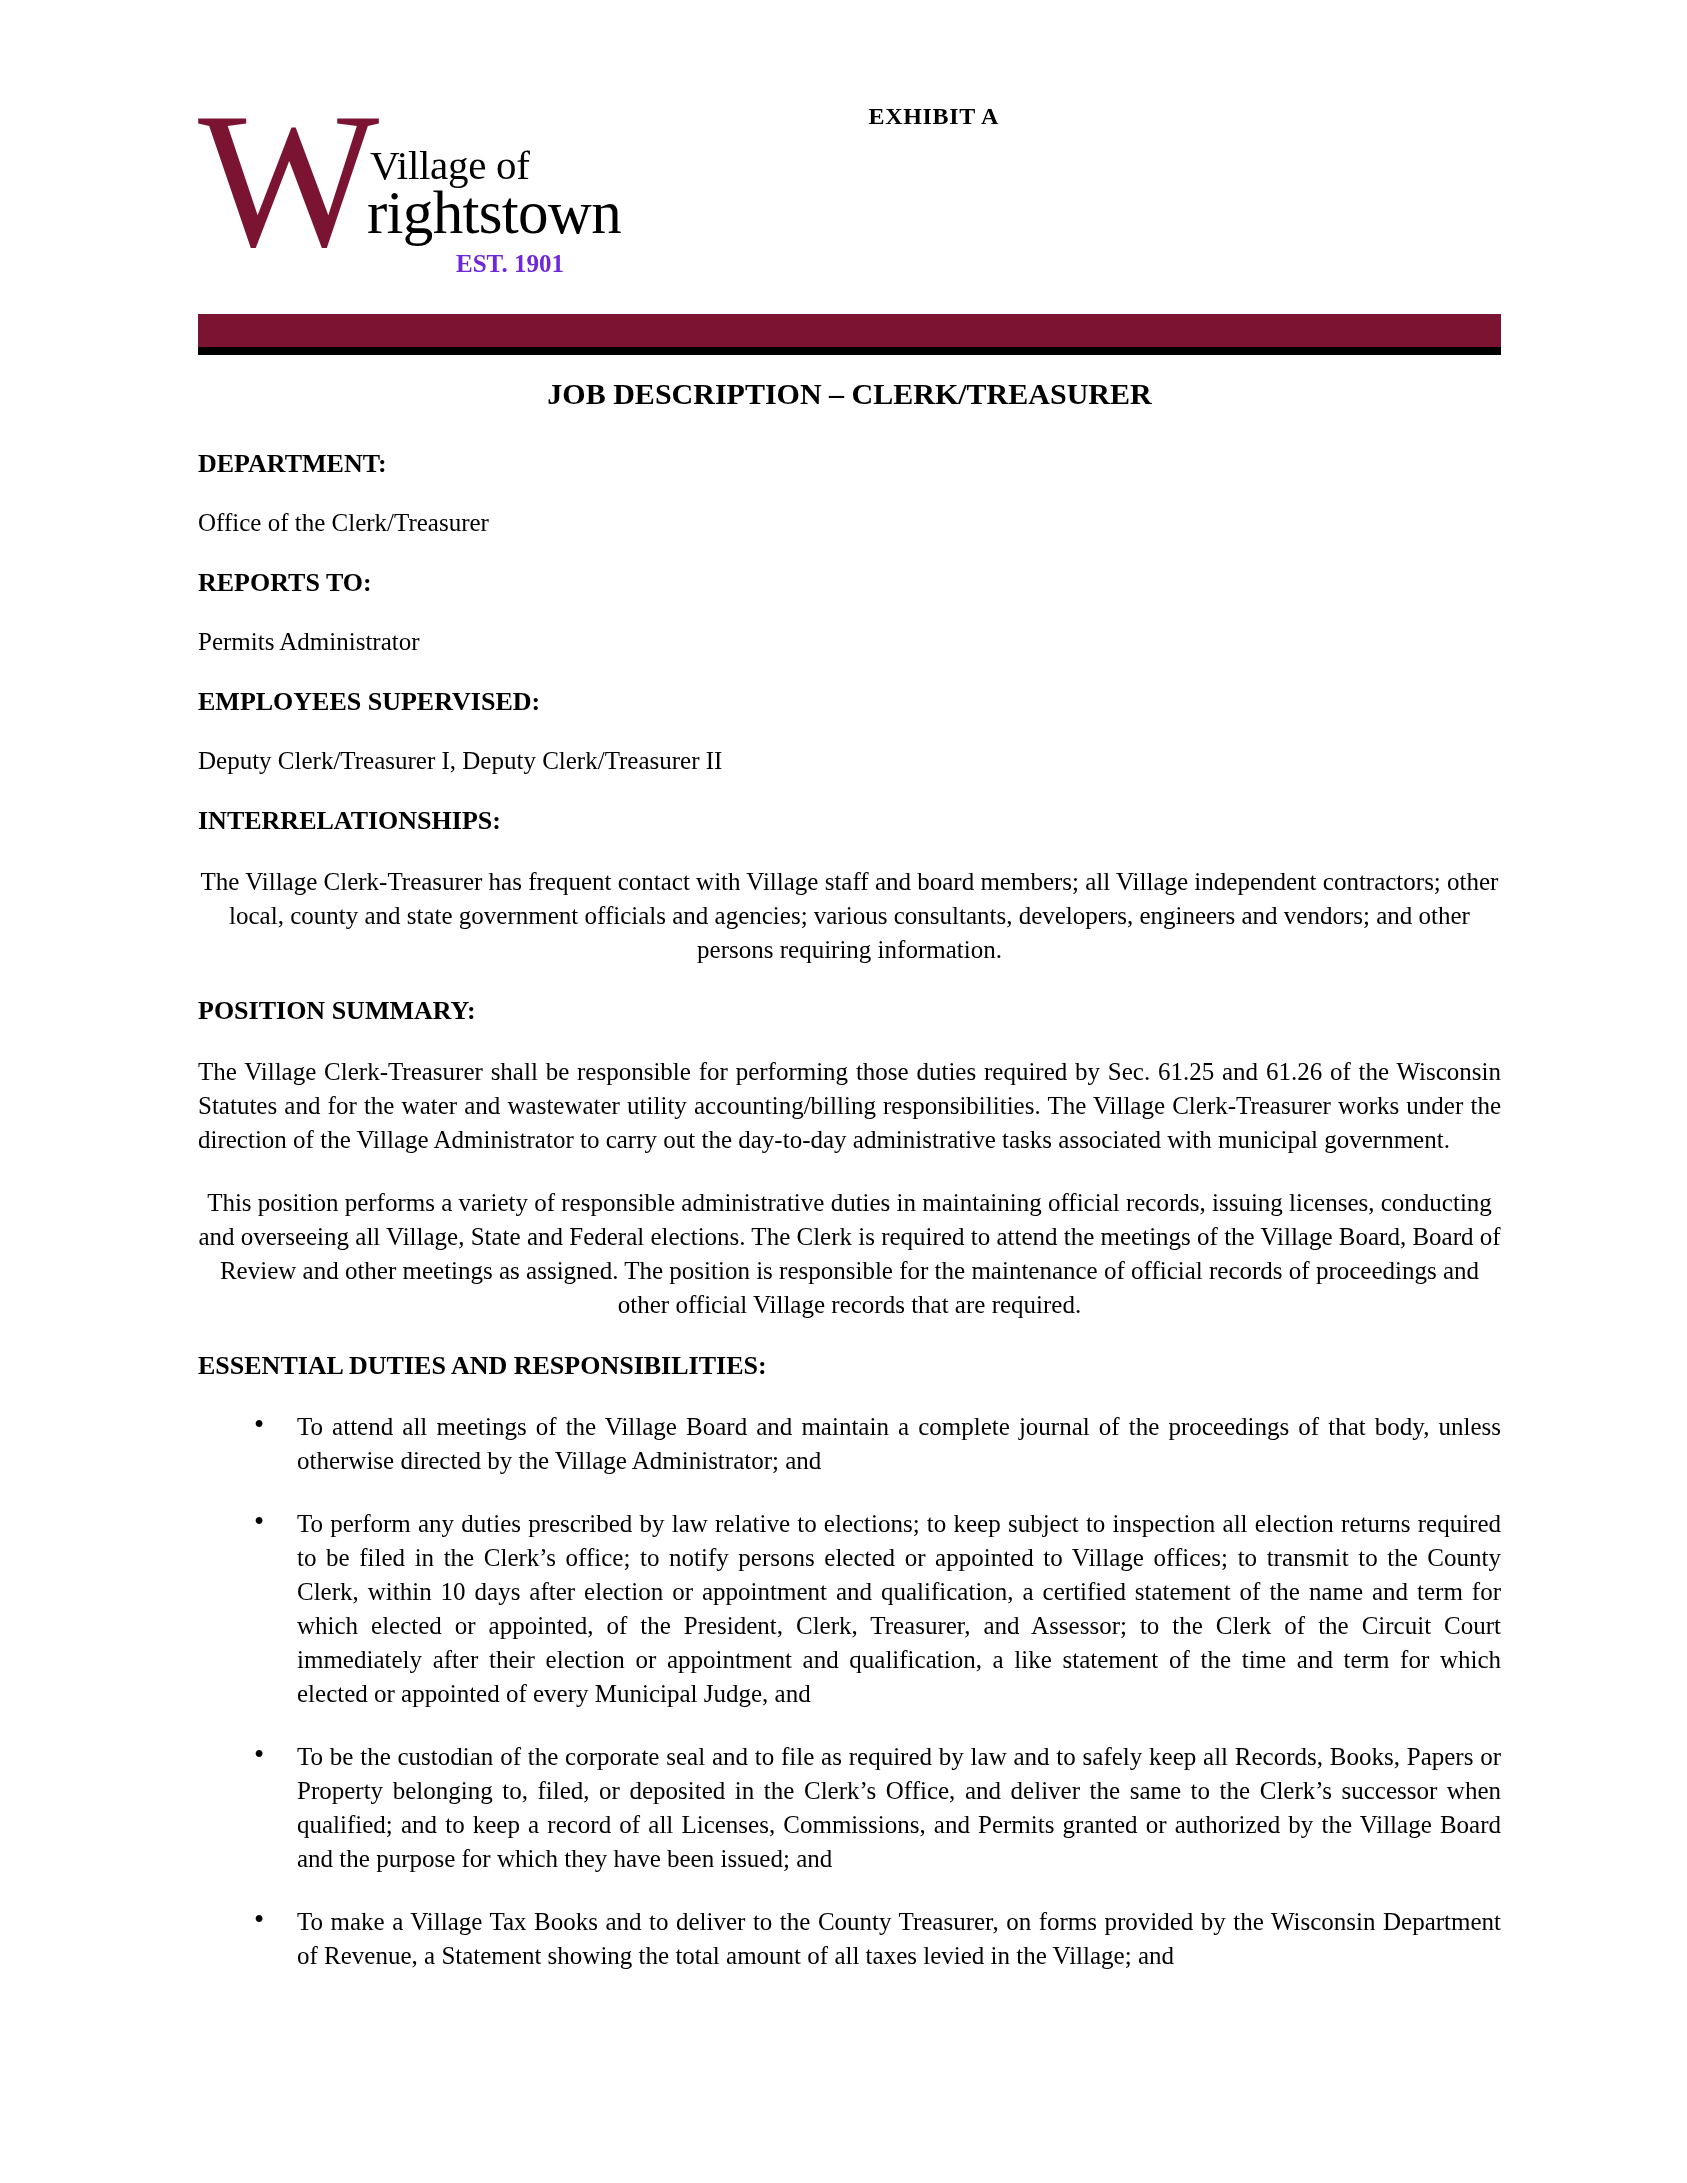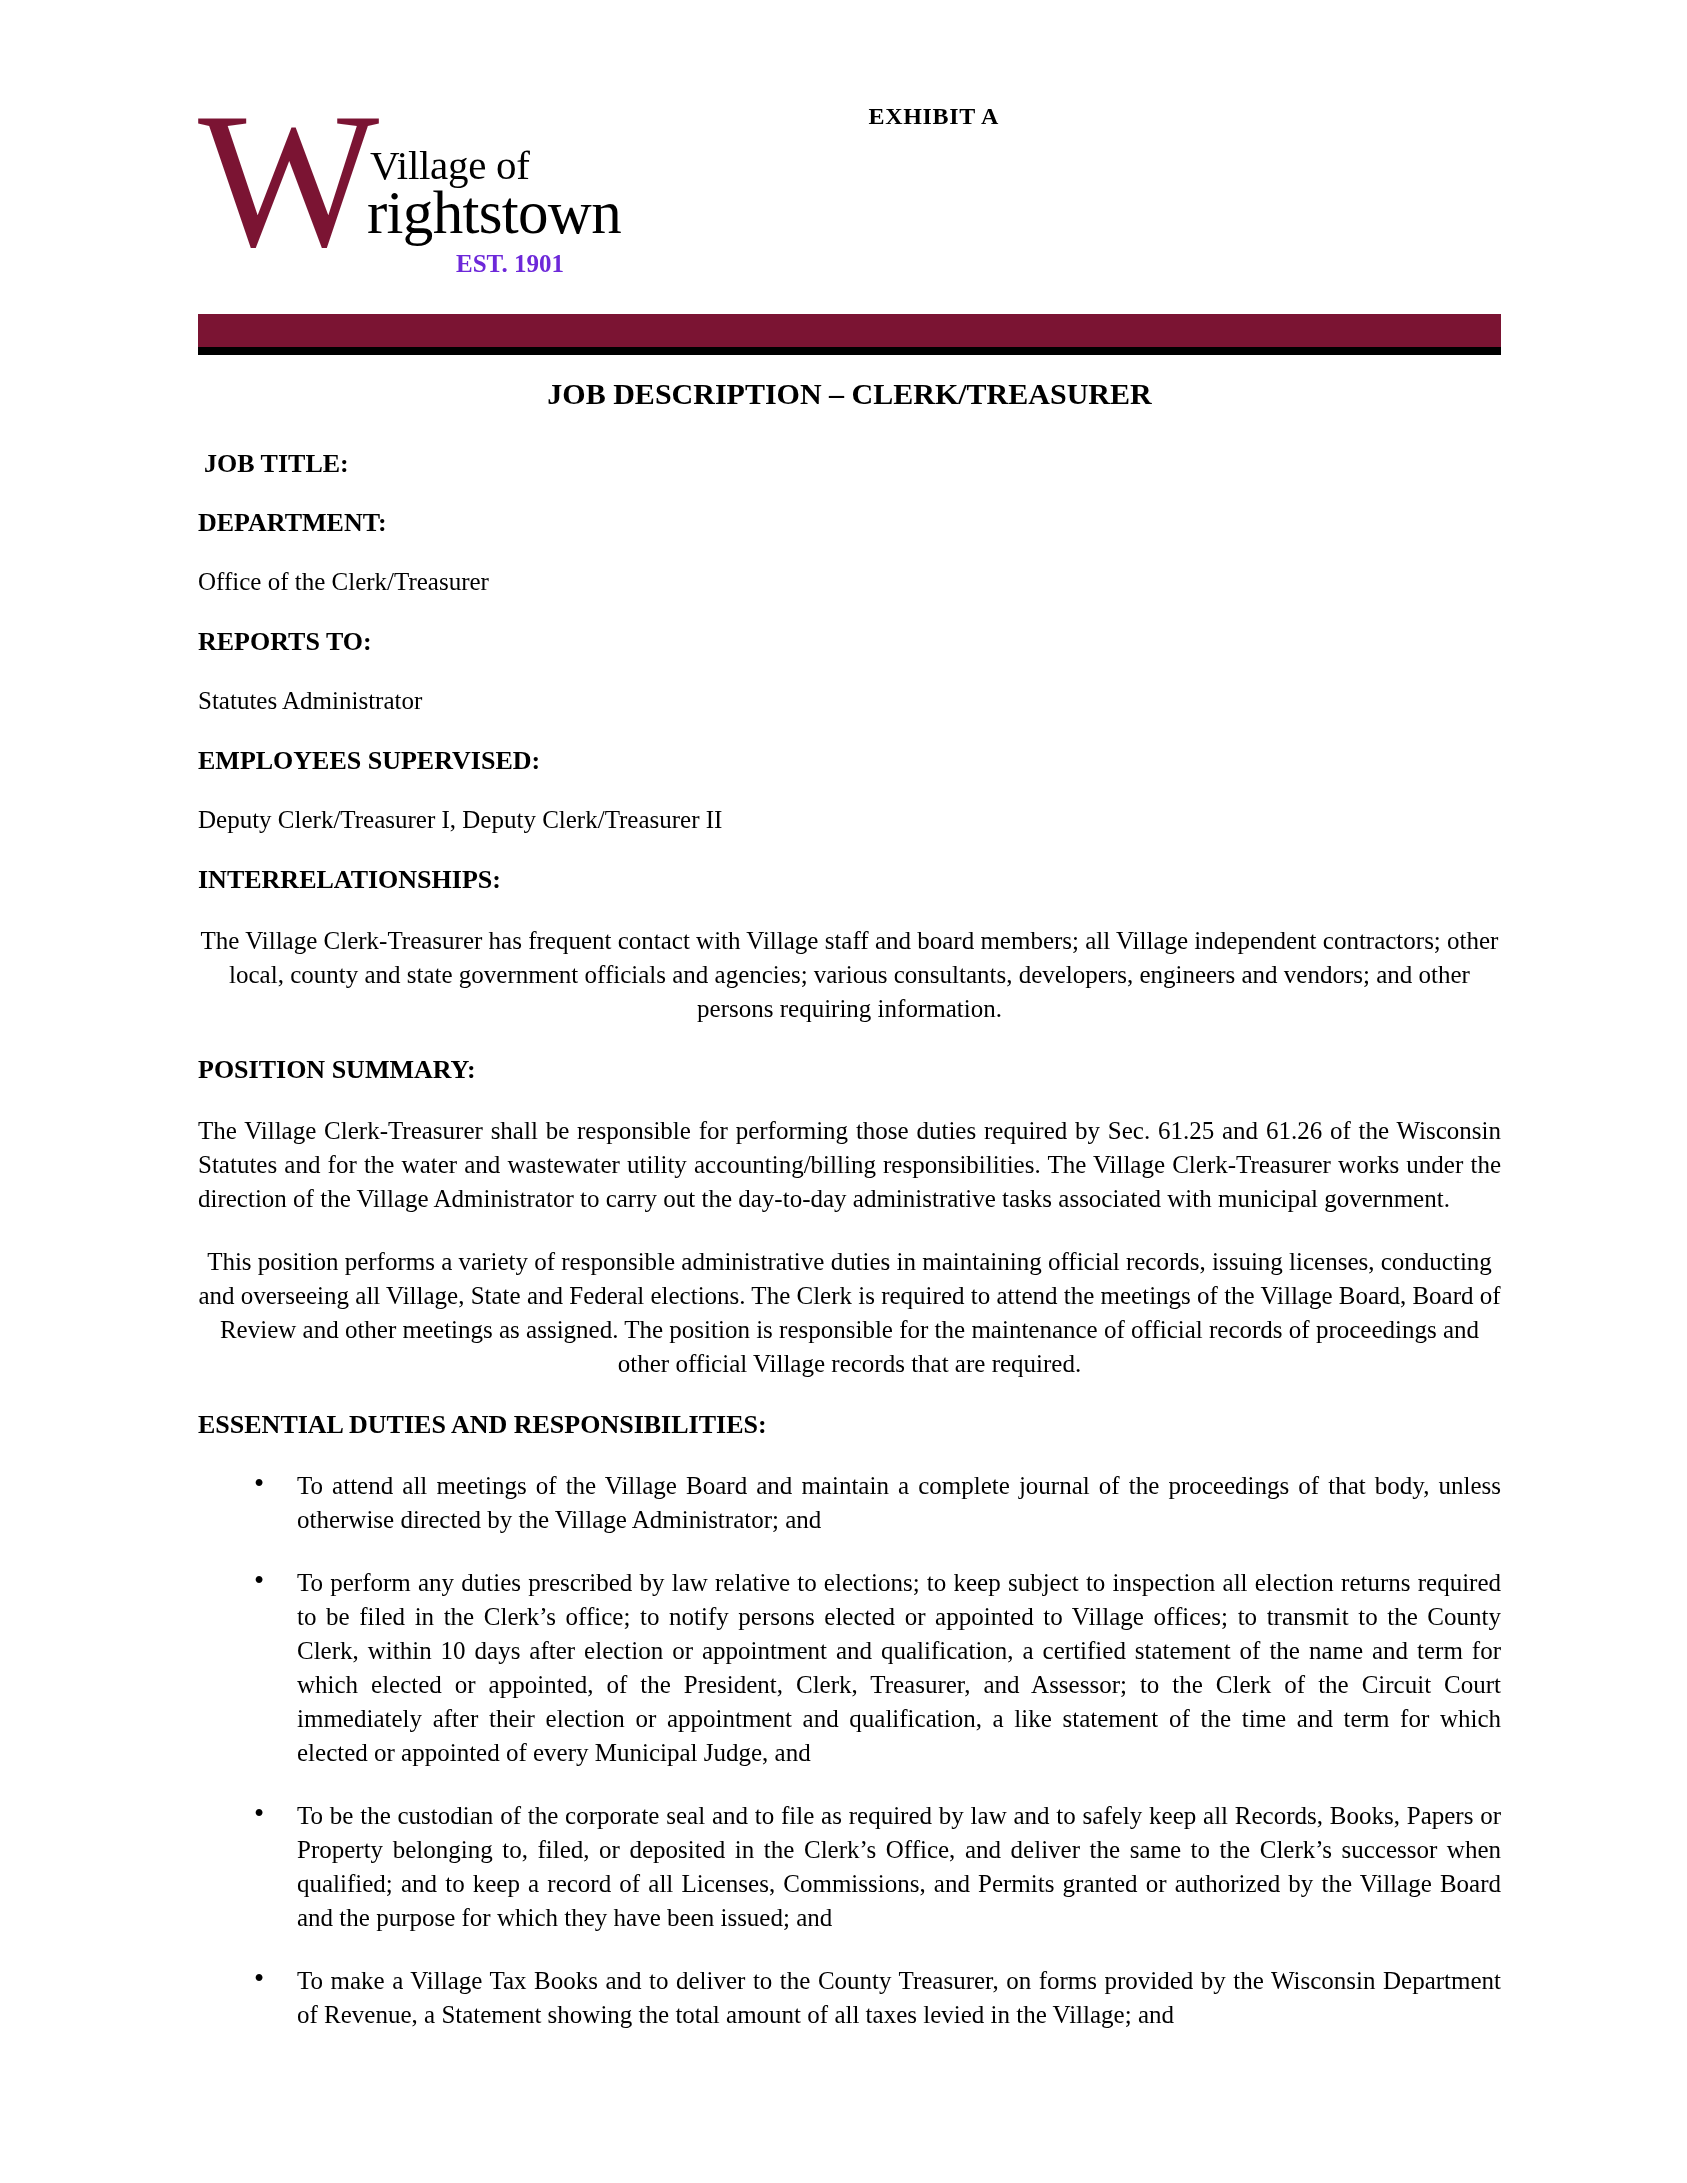--- a/index.html
+++ b/index.html
@@ -214,27 +214,26 @@
 
   <div class="rule-wrap">
     <div class="rule-maroon"></div>
     <div class="rule-black"></div>
   </div>
 
   <div class="doc-title">JOB DESCRIPTION – CLERK/TREASURER</div>
 
   <div class="body-wrap">
 
-    <div class="sec-head indented">JOB TITLE:</div>
 
     <div class="sec-head">DEPARTMENT:</div>
     <div class="sec-val">Office of the Clerk/Treasurer</div>
 
     <div class="sec-head">REPORTS TO:</div>
-    <div class="sec-val">Statutes Administrator</div>
+    <div class="sec-val">Permits Administrator</div>
 
     <div class="sec-head">EMPLOYEES SUPERVISED:</div>
     <div class="sec-val">Deputy Clerk/Treasurer I, Deputy Clerk/Treasurer II</div>
 
     <div class="sec-head">INTERRELATIONSHIPS:</div>
     <div class="para ragged">The Village Clerk-Treasurer has frequent contact with Village staff and board members; all Village independent contractors; other local, county and state government officials and agencies; various consultants, developers, engineers and vendors; and other persons requiring information.</div>
 
     <div class="sec-head">POSITION SUMMARY:</div>
     <div class="para justify">The Village Clerk-Treasurer shall be responsible for performing those duties required by Sec. 61.25 and 61.26 of the Wisconsin Statutes and for the water and wastewater utility accounting/billing responsibilities. The Village Clerk-Treasurer works under the direction of the Village Administrator to carry out the day-to-day administrative tasks associated with municipal government.</div>
     <div class="para ragged">This position performs a variety of responsible administrative duties in maintaining official records, issuing licenses, conducting and overseeing all Village, State and Federal elections. The Clerk is required to attend the meetings of the Village Board, Board of Review and other meetings as assigned. The position is responsible for the maintenance of official records of proceedings and other official Village records that are required.</div>

